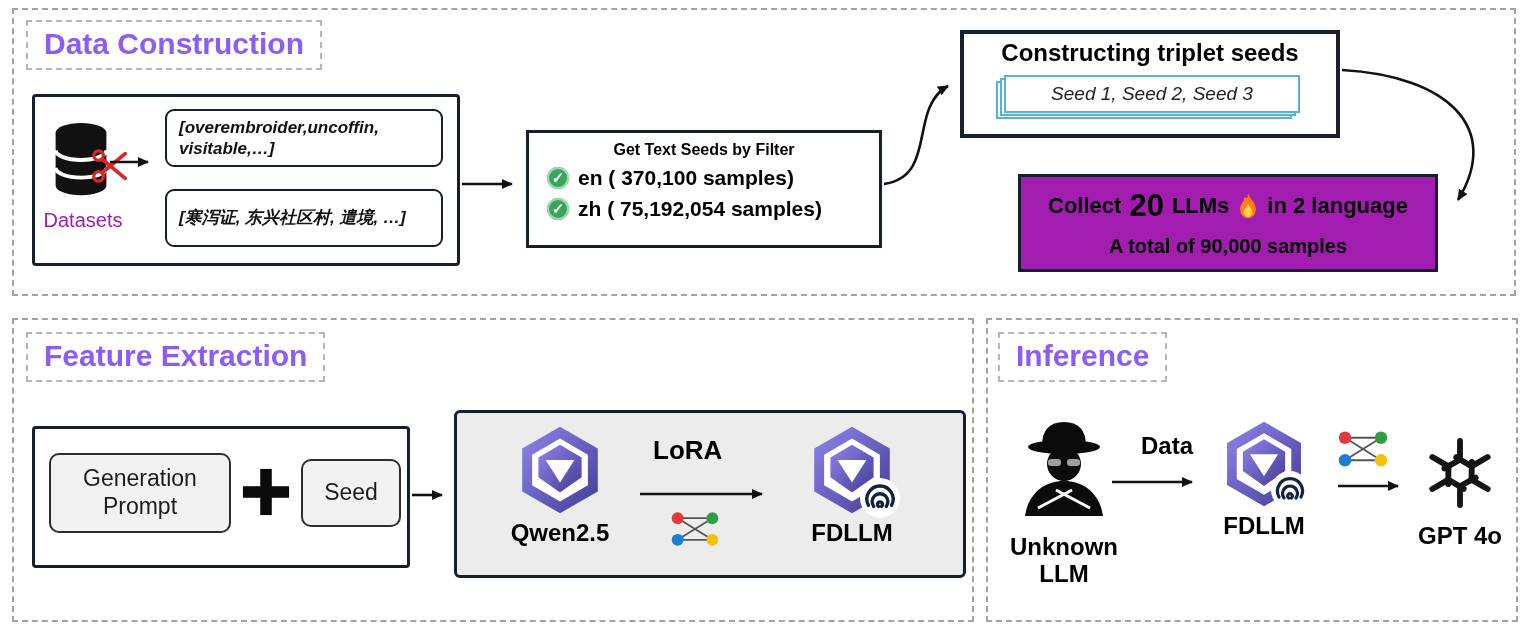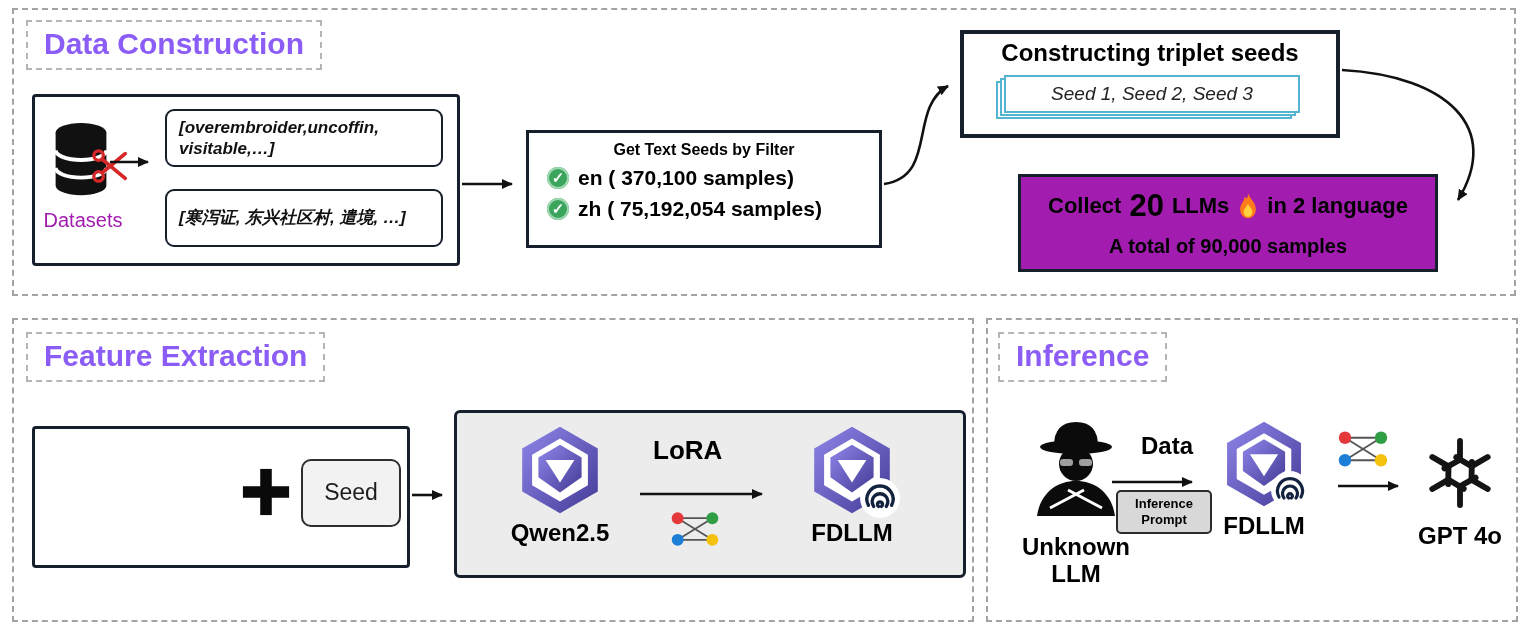--- a/index.html
+++ b/index.html
@@ -69,21 +69,21 @@
   .logo-wrap .model-label { font-size:24px; font-weight:800; color:#000; }
   .qwen1 { left:48px; top:12px; width:110px; }
   .lora-label { position:absolute; left:196px; top:22px; width:130px; text-align:left;
                 font-size:26px; font-weight:800; }
   .nn-fe { position:absolute; left:212px; top:94px; width:52px; height:44px; }
   .fdllm-fe { left:340px; top:12px; width:110px; }
   .fp { position:absolute; pointer-events:none; }
   .fp-fe { left:62px; top:52px; width:42px; height:42px; }
 
   
-  .spy-wrap { position:absolute; left:28px; top:96px; width:120px; text-align:center; }
+  .spy-wrap { position:absolute; left:16px; top:96px; width:120px; text-align:center; }
   .spy-wrap .model-label { font-size:24px; font-weight:800; line-height:1.12; margin-top:2px; }
   .text-label { position:absolute; left:134px; top:112px; width:90px; text-align:center;
                 font-size:24px; font-weight:800; }
   .inf-prompt { position:absolute; left:128px; top:170px; width:96px; height:44px; background:#d8d8d8;
                 border:2px solid #2b2b2b; border-radius:5px; display:flex; align-items:center;
                 justify-content:center; text-align:center; font-size:13px; font-weight:700; line-height:1.2; }
   .fdllm-inf { left:222px; top:100px; width:108px; }
   .fp-inf { left:60px; top:50px; width:40px; height:40px; }
   .nn-inf { position:absolute; left:348px; top:106px; width:54px; height:46px; }
   .gpt-wrap { position:absolute; left:424px; top:114px; width:96px; text-align:center; }
@@ -218,20 +218,21 @@
         <span>in 2 language</span>
       </div>
       <div class="collect-line2">A total of 90,000 samples</div>
     </div>
   </div>
 
   <div class="section" id="sec-fe">
     <div class="sec-title" style="left:12px; top:12px;">Feature Extraction</div>
 
     <div class="box fe-input-box">
+      <div class="pill gen">Generation Prompt</div>
       <svg class="plus">
           <use href="#sym-plus"></use>
         </svg>
       <div class="pill seed">Seed</div>
     </div>
 
     <div class="box model-box">
       <div class="logo-wrap qwen1">
         <svg width="90" height="90">
             <use href="#sym-qwen"></use>
@@ -258,21 +259,20 @@
     <div class="sec-title" style="left:10px; top:12px;">Inference</div>
 
     <div class="spy-wrap">
       <svg width="100" height="112">
           <use href="#sym-spy"></use>
         </svg>
       <div class="model-label">Unknown LLM</div>
     </div>
 
     <div class="text-label">Data</div>
-    <div class="inf-prompt">Inference Prompt</div>
 
     <div class="logo-wrap fdllm-inf">
       <svg width="88" height="88">
           <use href="#sym-qwen"></use>
         </svg>
       <svg class="fp fp-inf">
           <use href="#sym-fp"></use>
         </svg>
       <div class="model-label">FDLLM</div>
     </div>

